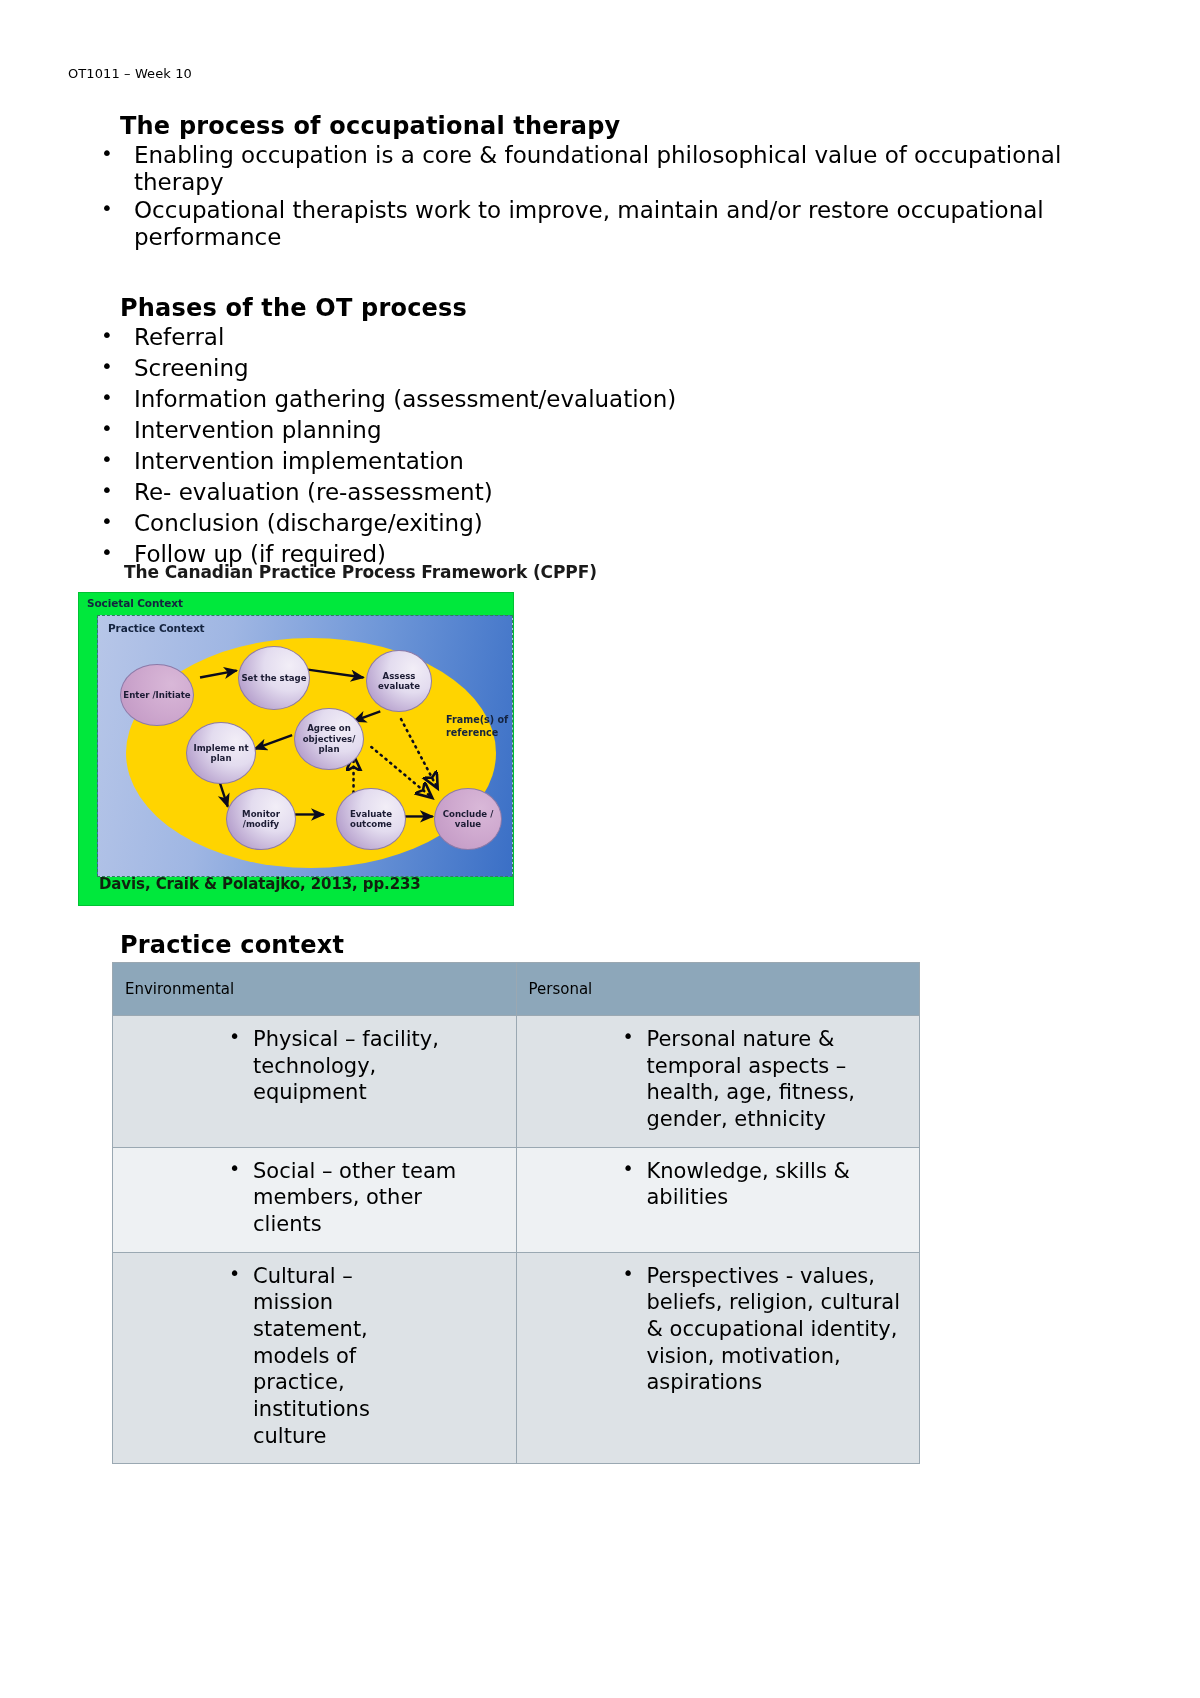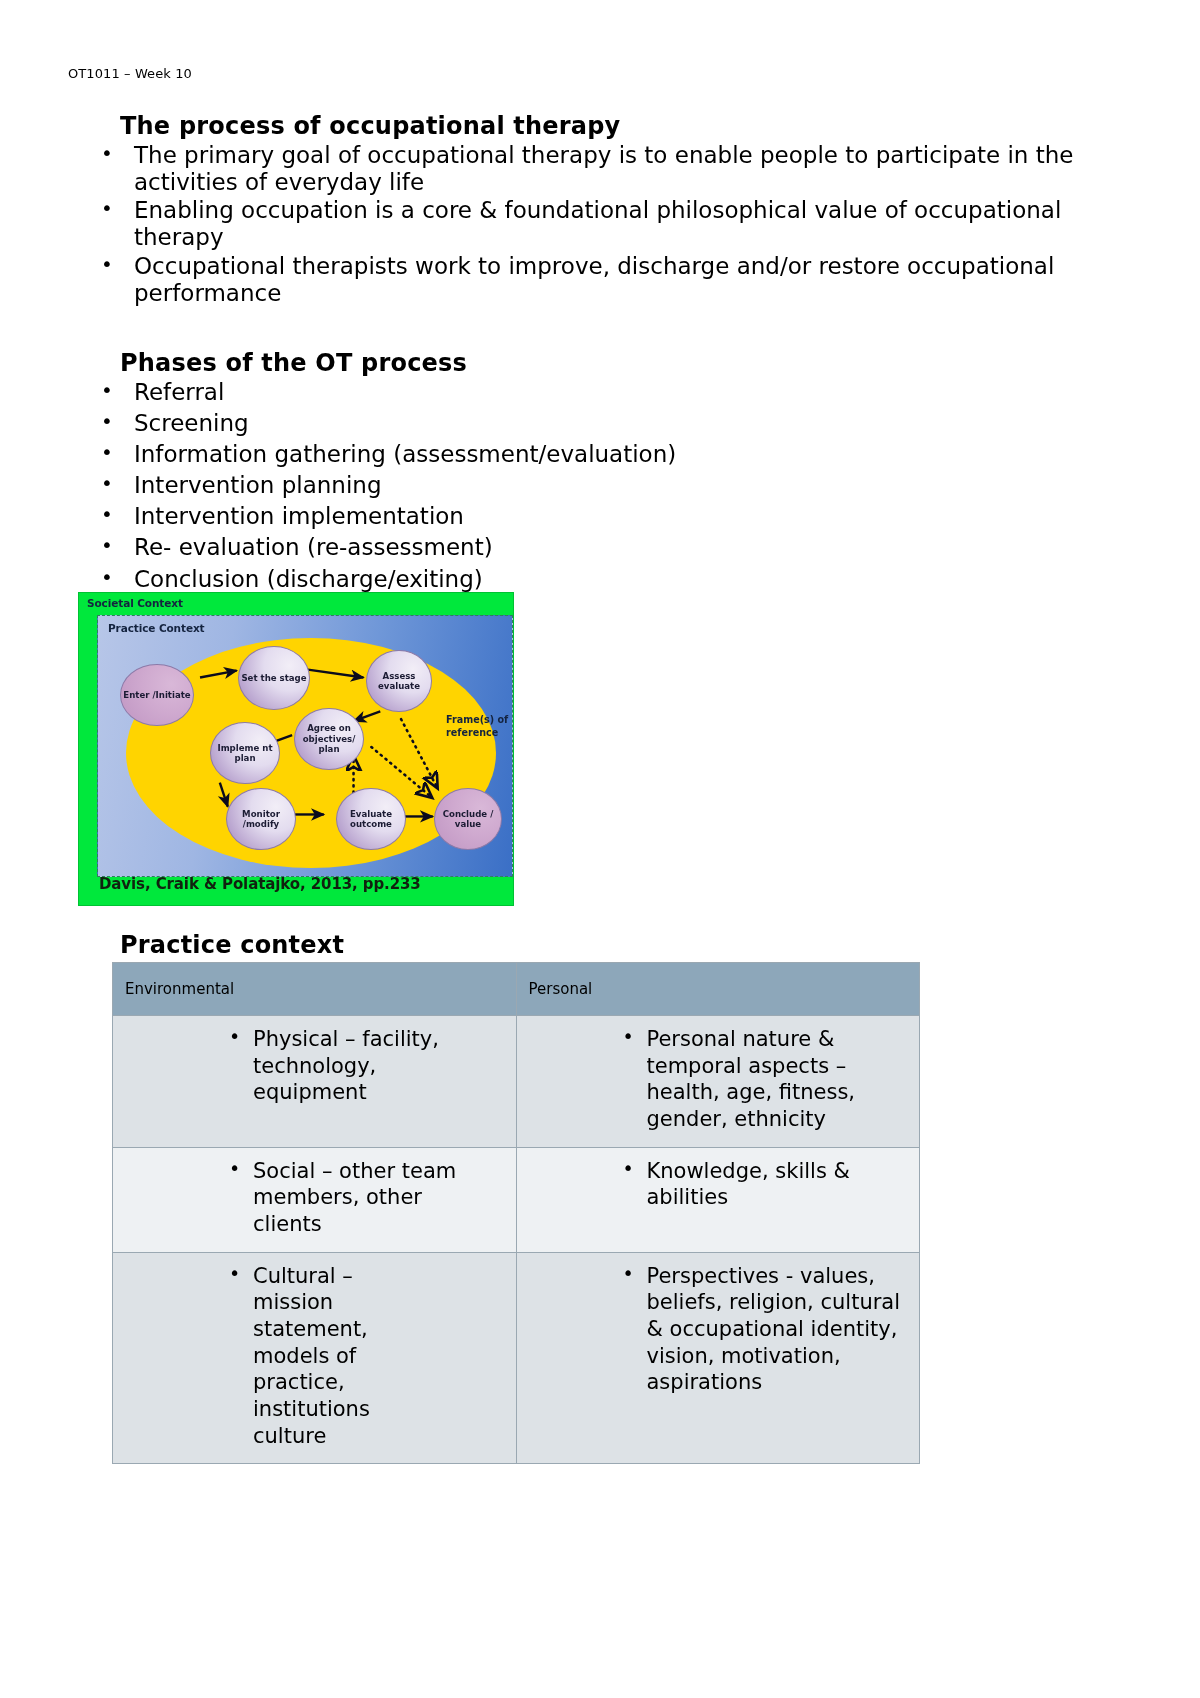--- a/index.html
+++ b/index.html
@@ -251,38 +251,38 @@
 <body>
 
 <div class="page">
 
   <div class="doc-header">OT1011 – Week 10</div>
 
   <div class="body-block">
 
     <h2 class="section-title">The process of occupational therapy</h2>
     <ul class="bullets">
-      <li>The primary goal of occupational therapy is to enable people to participate in the activities of everyday life</li>
       <li>Enabling occupation is a core &amp; foundational philosophical value of occupational therapy</li>
-      <li>Occupational therapists work to improve, discharge and/or restore occupational performance</li>
+      <li>Occupational therapists work to improve, maintain and/or restore occupational performance</li>
     </ul>
 
     <h2 class="section-title second">Phases of the OT process</h2>
     <ul class="bullets tight">
       <li>Referral</li>
       <li>Screening</li>
       <li>Information gathering (assessment/evaluation)</li>
       <li>Intervention planning</li>
       <li>Intervention implementation</li>
       <li>Re- evaluation (re-assessment)</li>
       <li>Conclusion (discharge/exiting)</li>
       <li>Follow up (if required)</li>
     </ul>
   </div>
 
+  <div class="cppf-caption">The Canadian Practice Process Framework (CPPF)</div>
 
   <div class="cppf-figure">
     <div class="societal-label">Societal Context</div>
 
     <div class="practice-box">
       <div class="practice-label">Practice Context</div>
 
       <div class="yellow-oval"></div>
 
       <svg class="cppf-svg" viewBox="0 0 418 262" preserveAspectRatio="none">
@@ -305,21 +305,21 @@
 
         <path d="M306,104 L342,172" stroke="#0b0b1c" stroke-width="2.6" fill="none" stroke-dasharray="1.2 5" stroke-linecap="round" marker-end="url(#ahd)"></path>
         <path d="M276,132 L336,182" stroke="#0b0b1c" stroke-width="2.6" fill="none" stroke-dasharray="1.2 5" stroke-linecap="round" marker-end="url(#ahd)"></path>
         <path d="M258,178 L258,142" stroke="#0b0b1c" stroke-width="2.6" fill="none" stroke-dasharray="1.2 5" stroke-linecap="round" marker-end="url(#ahd)"></path>
       </svg>
 
       <div class="node solid" style="left:22px;  top:48px;  width:74px;  height:62px;">Enter /Initiate</div>
       <div class="node grad" style="left:140px; top:30px;  width:72px;  height:64px;">Set the stage</div>
       <div class="node grad" style="left:268px; top:34px;  width:66px;  height:62px;">Assess evaluate</div>
       <div class="node grad" style="left:196px; top:92px;  width:70px;  height:62px;">Agree on objectives/ plan</div>
-      <div class="node grad" style="left:88px;  top:106px; width:70px;  height:62px;margin-left:24px;">Impleme nt plan</div>
+      <div class="node grad" style="left:88px;  top:106px; width:70px;  height:62px;">Impleme nt plan</div>
       <div class="node grad" style="left:128px; top:172px; width:70px;  height:62px;">Monitor /modify</div>
       <div class="node grad" style="left:238px; top:172px; width:70px;  height:62px;">Evaluate outcome</div>
       <div class="node solid" style="left:336px; top:172px; width:68px;  height:62px;">Conclude / value</div>
 
       <div class="frames-label" style="left:328px; top:98px; width:78px;margin-left:20px;">Frame(s) of reference</div>
     </div>
 
     <div class="citation">Davis, Craik &amp; Polatajko, 2013,  pp.233</div>
   </div>
 

